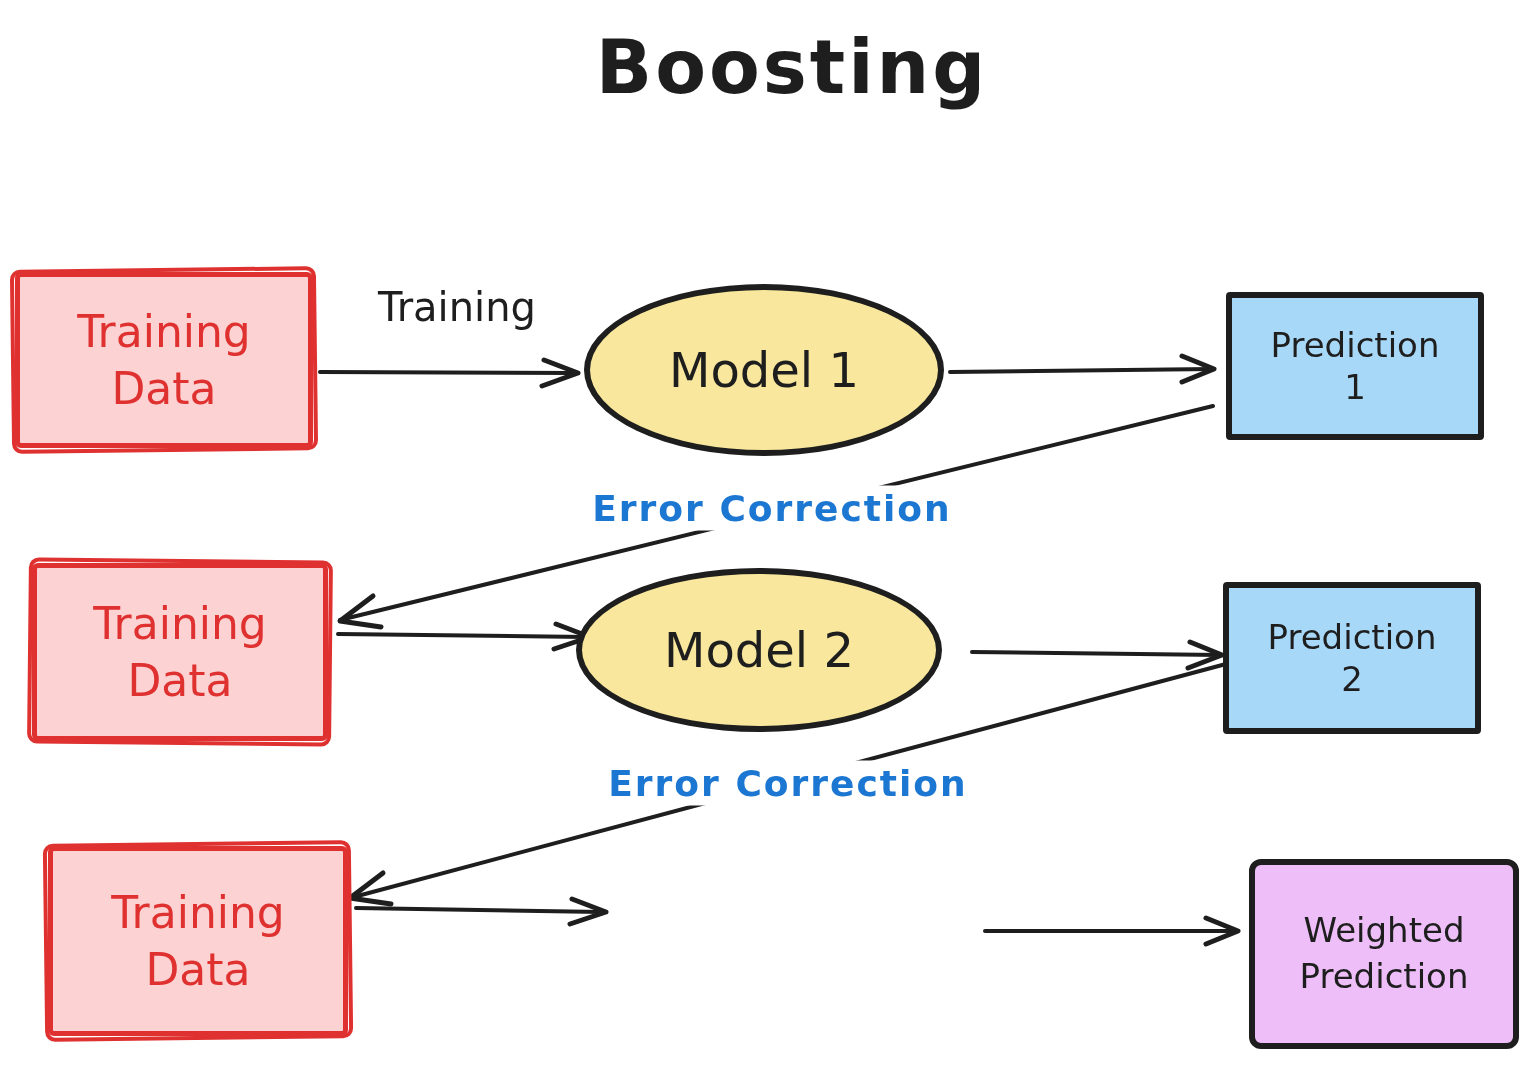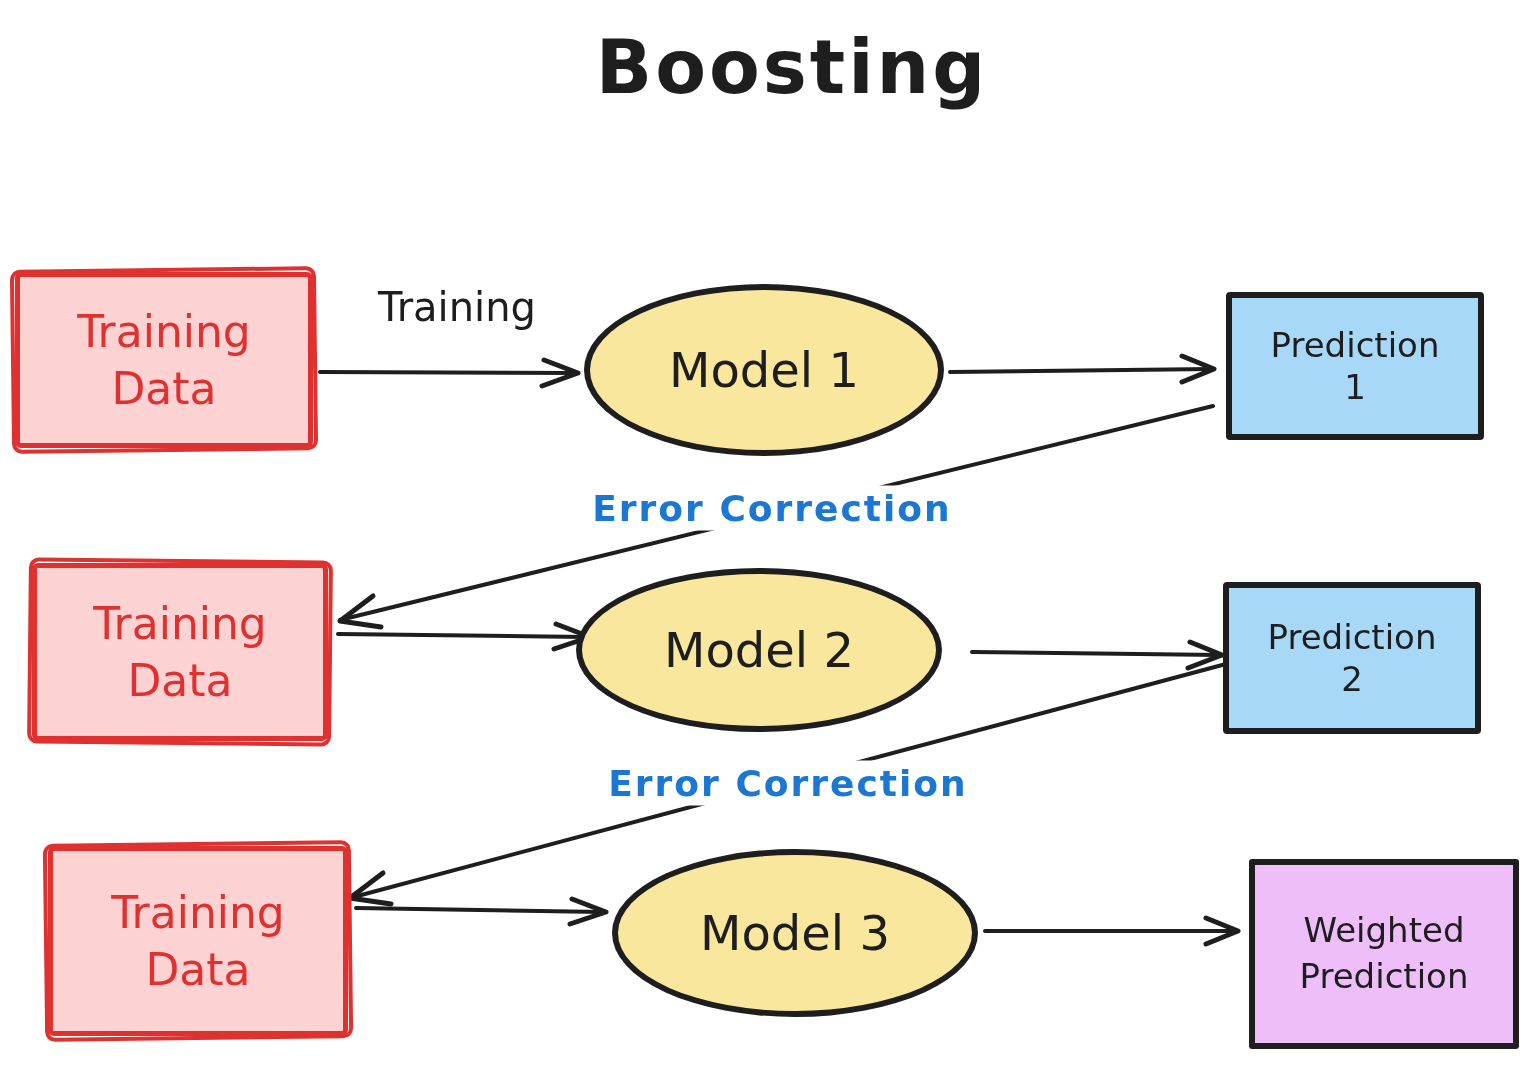--- a/index.html
+++ b/index.html
@@ -90,21 +90,21 @@
     border-radius:4px;
     color:var(--c-ink);
     font-size:34px;
     line-height:1.25;
   }
 
   
   .box-purple{
     background:var(--c-final-fill);
     border:6px solid var(--c-final-stroke);
-    border-radius:3px;
+    border-radius:12px;
     color:var(--c-ink);
     font-size:34px;
     line-height:1.35;
   }
 
   
   .pos-t1{left:15px;top:272px;width:298px;height:176px;}
   .pos-m1{left:584px;top:284px;width:360px;height:172px;}
   .pos-p1{left:1226px;top:292px;width:258px;height:148px;}
   .pos-t2{left:32px;top:563px;width:296px;height:178px;}
@@ -219,25 +219,20 @@
       <span class="line">2</span>
     </div>
   </div>
 
   <div class="node box-red pos-t3">
     <div class="node-text">
       <span class="line">Training</span>
       <span class="line">Data</span>
     </div>
   </div>
-  <div class="node ellipse pos-m3">
-    <div class="node-text">
-      <span class="line">Model 3</span>
-    </div>
-  </div>
   <div class="node box-purple pos-fp">
     <div class="node-text">
       <span class="line">Weighted</span>
       <span class="line">Prediction</span>
     </div>
   </div>
 
 </div>
 
 </body></html>

